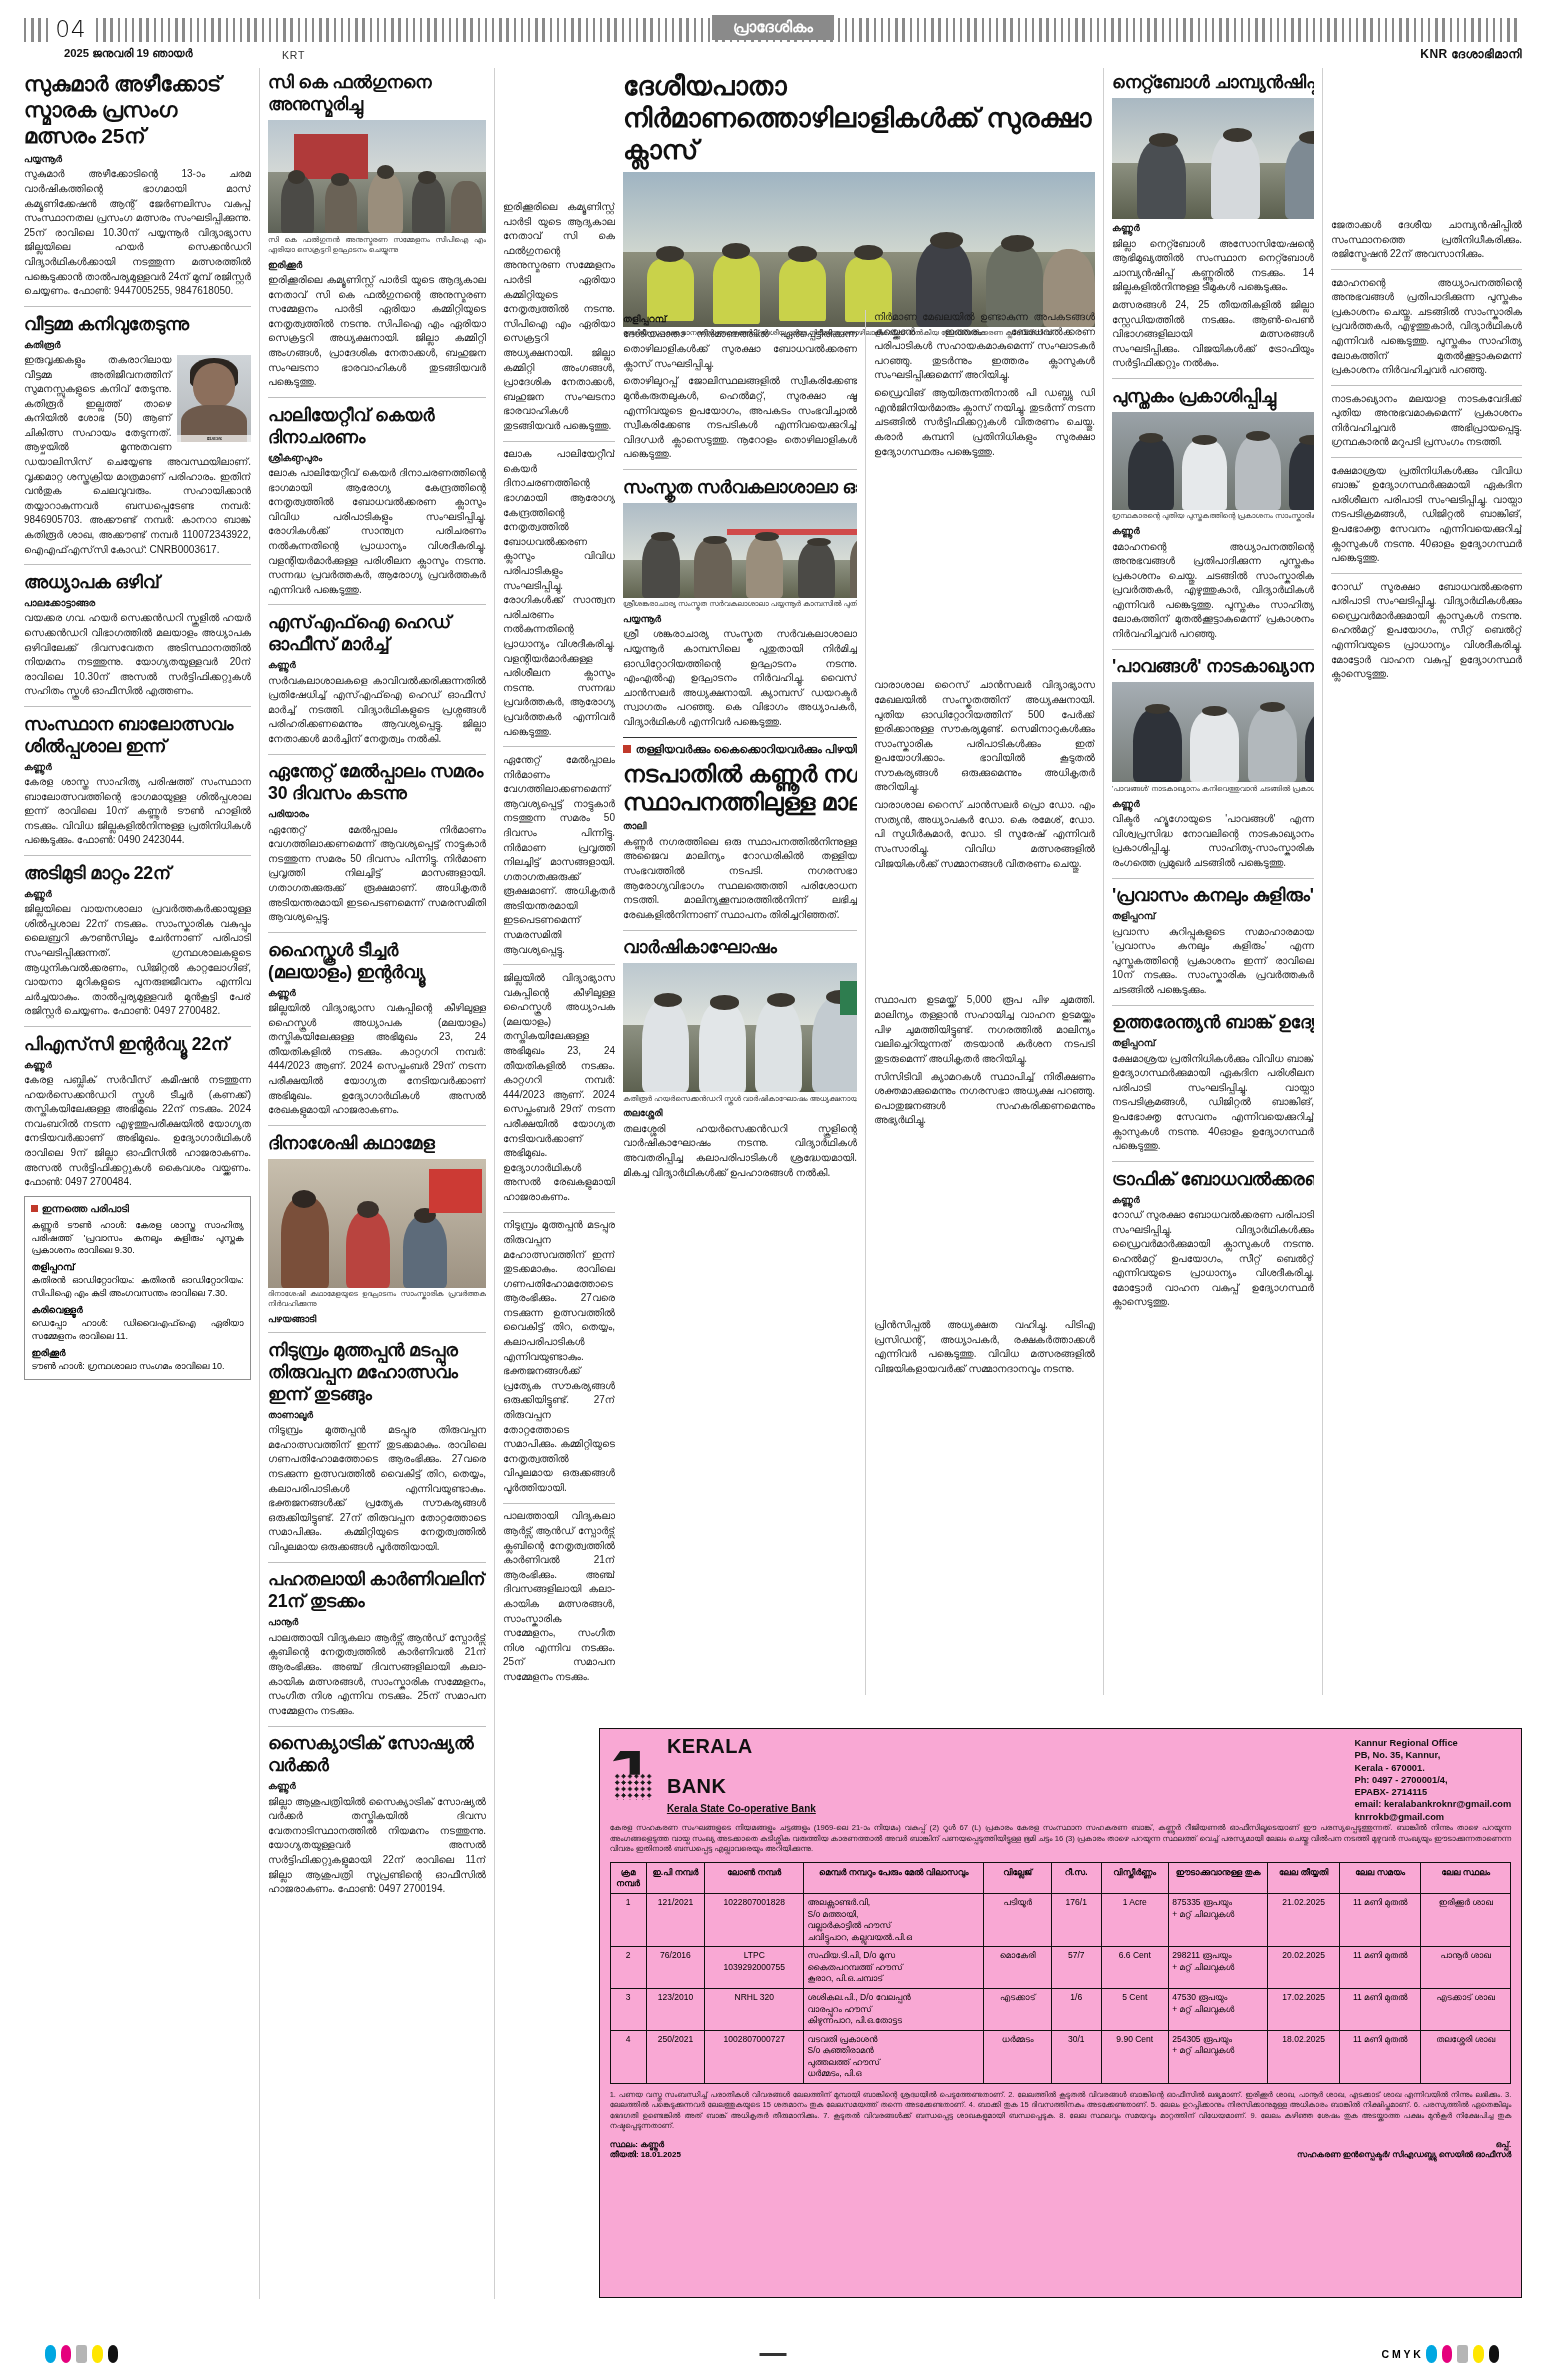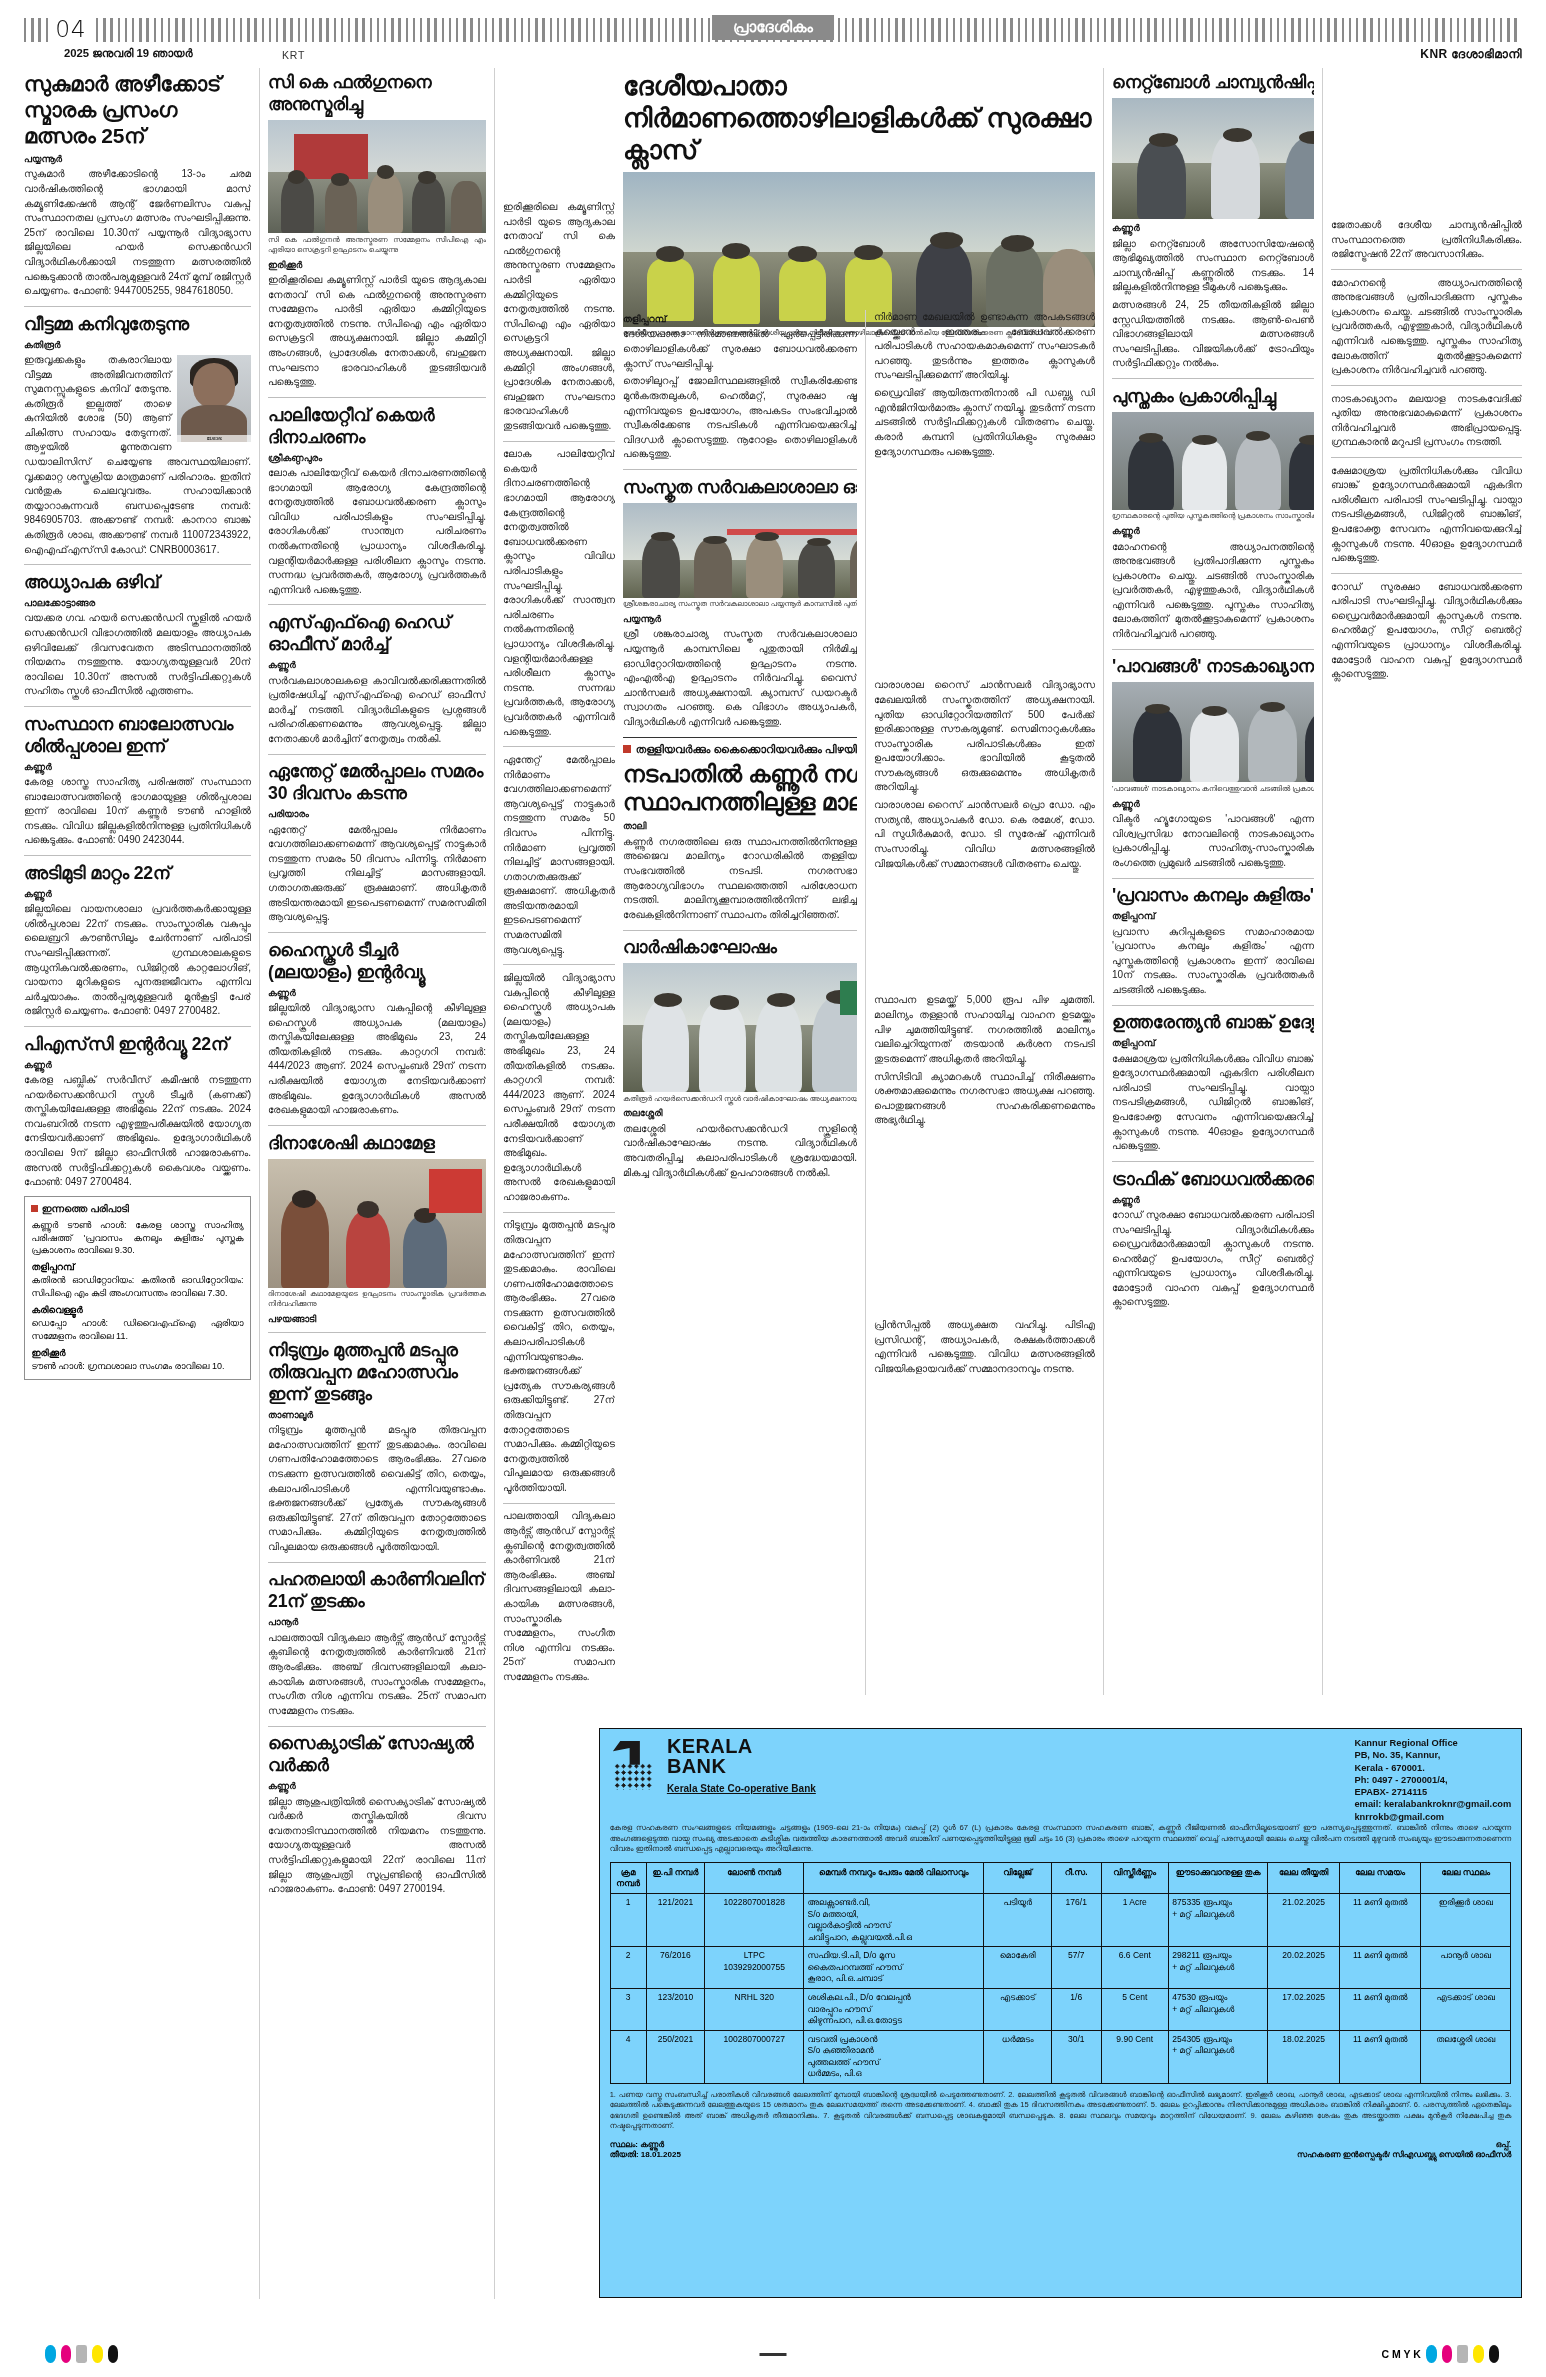--- a/index.html
+++ b/index.html
@@ -211,39 +211,39 @@
   .boxnote p { font-size: 9px; line-height: 1.42; text-align: justify; }
 
   
   .ad {
     position: absolute;
     left: 599px;
     top: 1728px;
     width: 923px;
     height: 570px;
     border: 1.6px solid #111;
-    background: #7dd3fc;
+    background: #f9a8d4;
     padding: 8px 9.7px;
   }
   .ad-top { display: flex; align-items: flex-start; justify-content: space-between; }
   .kb-logo { display: flex; align-items: center; gap: 7.2px; }
   .kb-mark { width: 50px; height: 50px; position: relative; }
   .kb-mark .one {
     position: absolute; left: 3.2px; top: 0; width: 27px; height: 24px;
     background: #1a1a1a;
     clip-path: polygon(28% 0, 100% 0, 100% 100%, 62% 100%, 62% 30%, 0 44%);
   }
   .kb-mark .dots {
     position: absolute; left: 4px; top: 22.6px;
     width: 39px; height: 27px;
     background-image: radial-gradient(#1a1a1a 42%, transparent 44%);
     background-size: 6.4px 6.4px;
   }
   .kb-words .l1 { font-size: 20px; font-weight: 800; letter-spacing: 0.4px; line-height: .95; color:#111; }
-  .kb-words .l2 { font-size: 20px; font-weight: 800; letter-spacing: 0.4px; line-height: 1.02; color:#111; }
+  .kb-words .l2 { font-size: 20px; font-weight: 800; letter-spacing: 0.4px; line-height: 1.02; color:#111;margin-top:20px; }
   .kb-words .l3 { font-size: 10px; font-weight: 700; margin-top: 7px; color:#111;text-decoration:underline; }
   .kb-contact { font-size: 9.3px; line-height: 1.32; font-weight: 700; text-align: left; color:#111; }
   .kb-contact .em { font-weight: 600; }
 
   .ad-title {
     text-align: center;
     font-size: 15.3px;
     font-weight: 700;
     margin: 9.7px 0 4.8px;
     color:#111;

